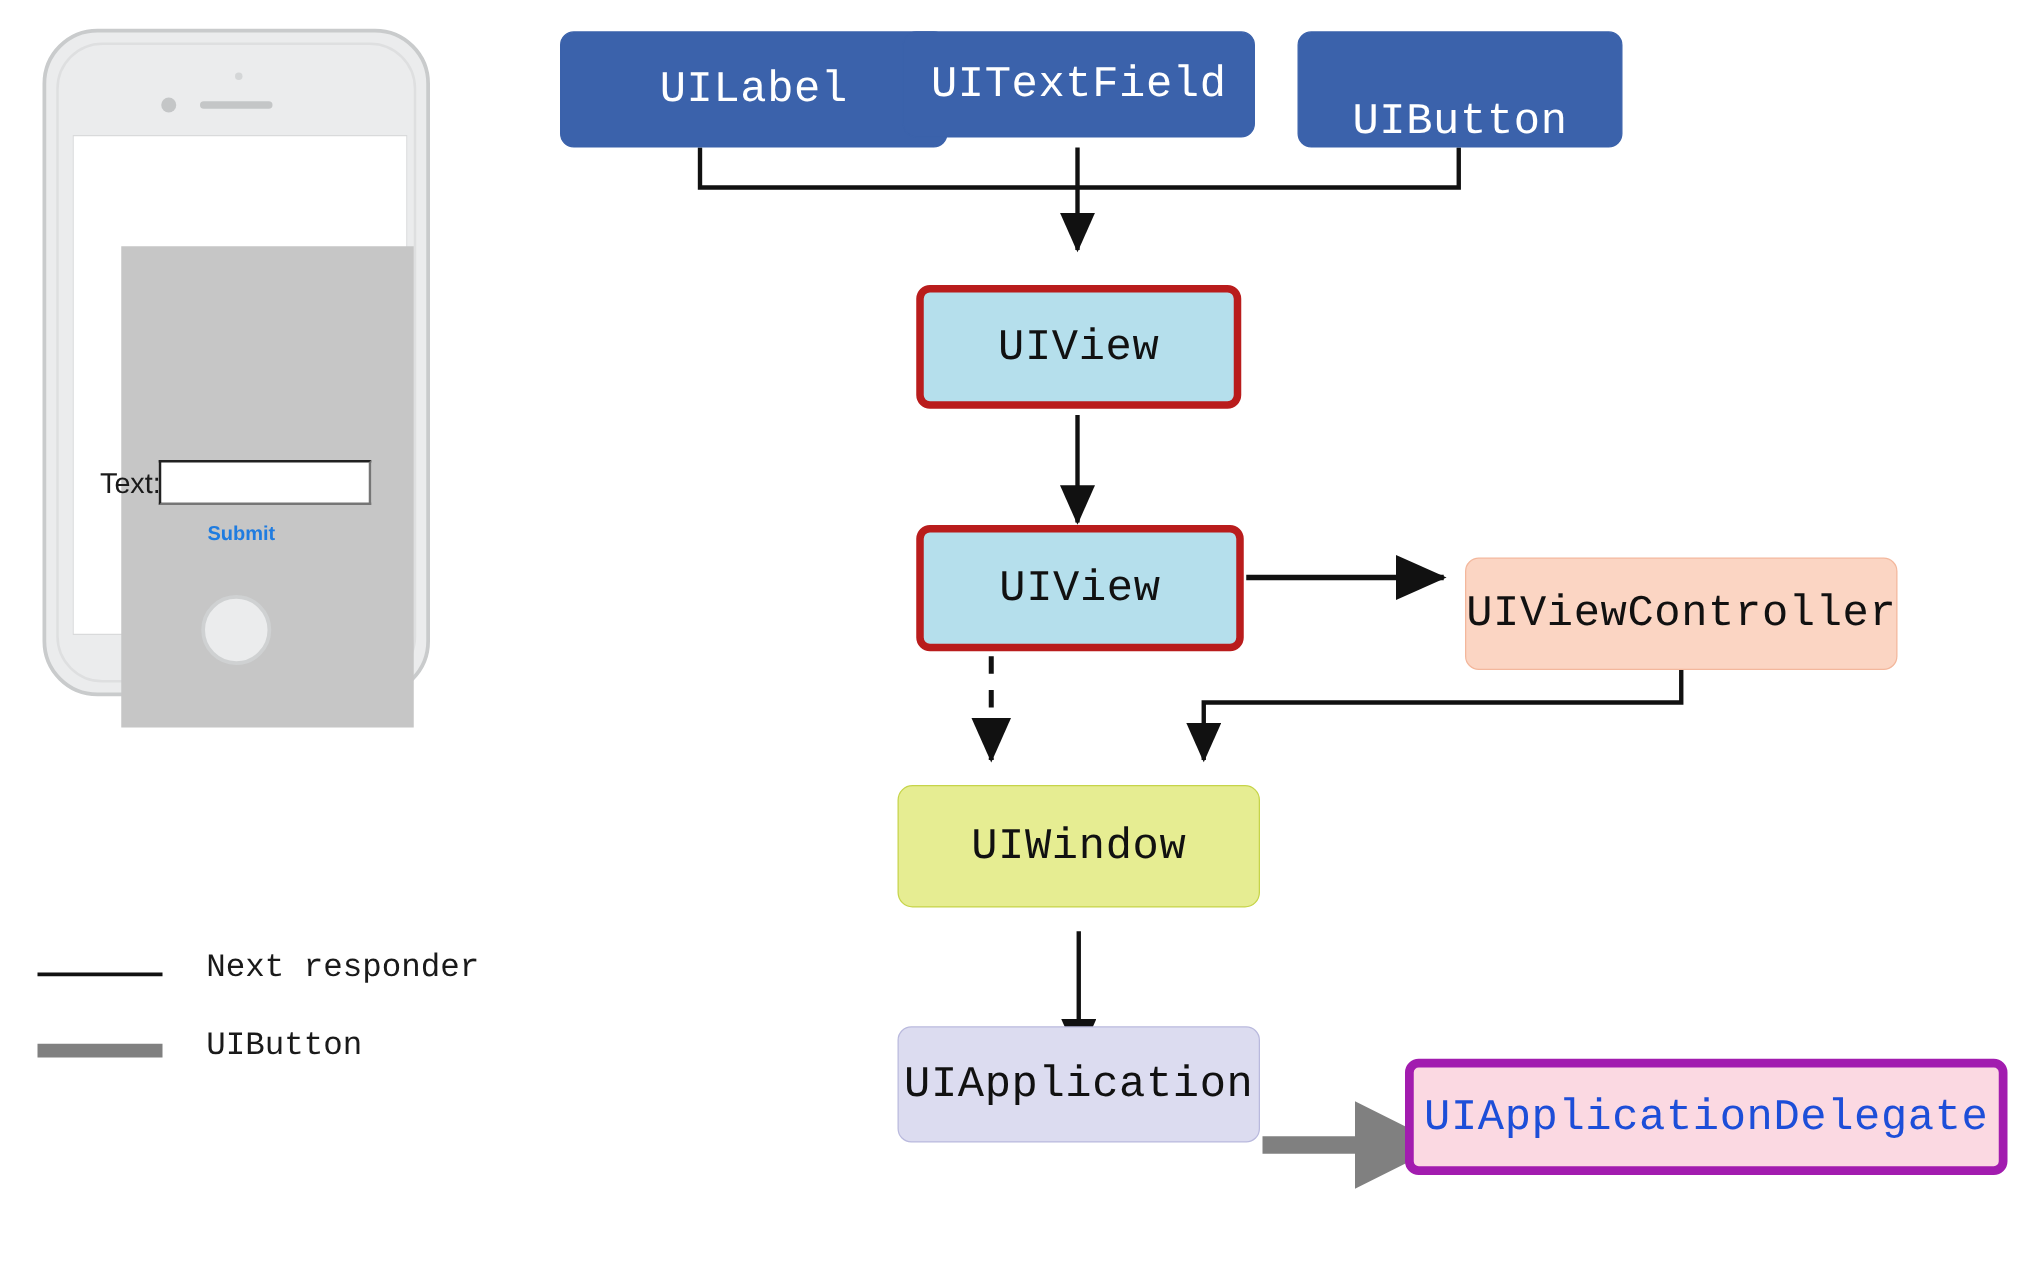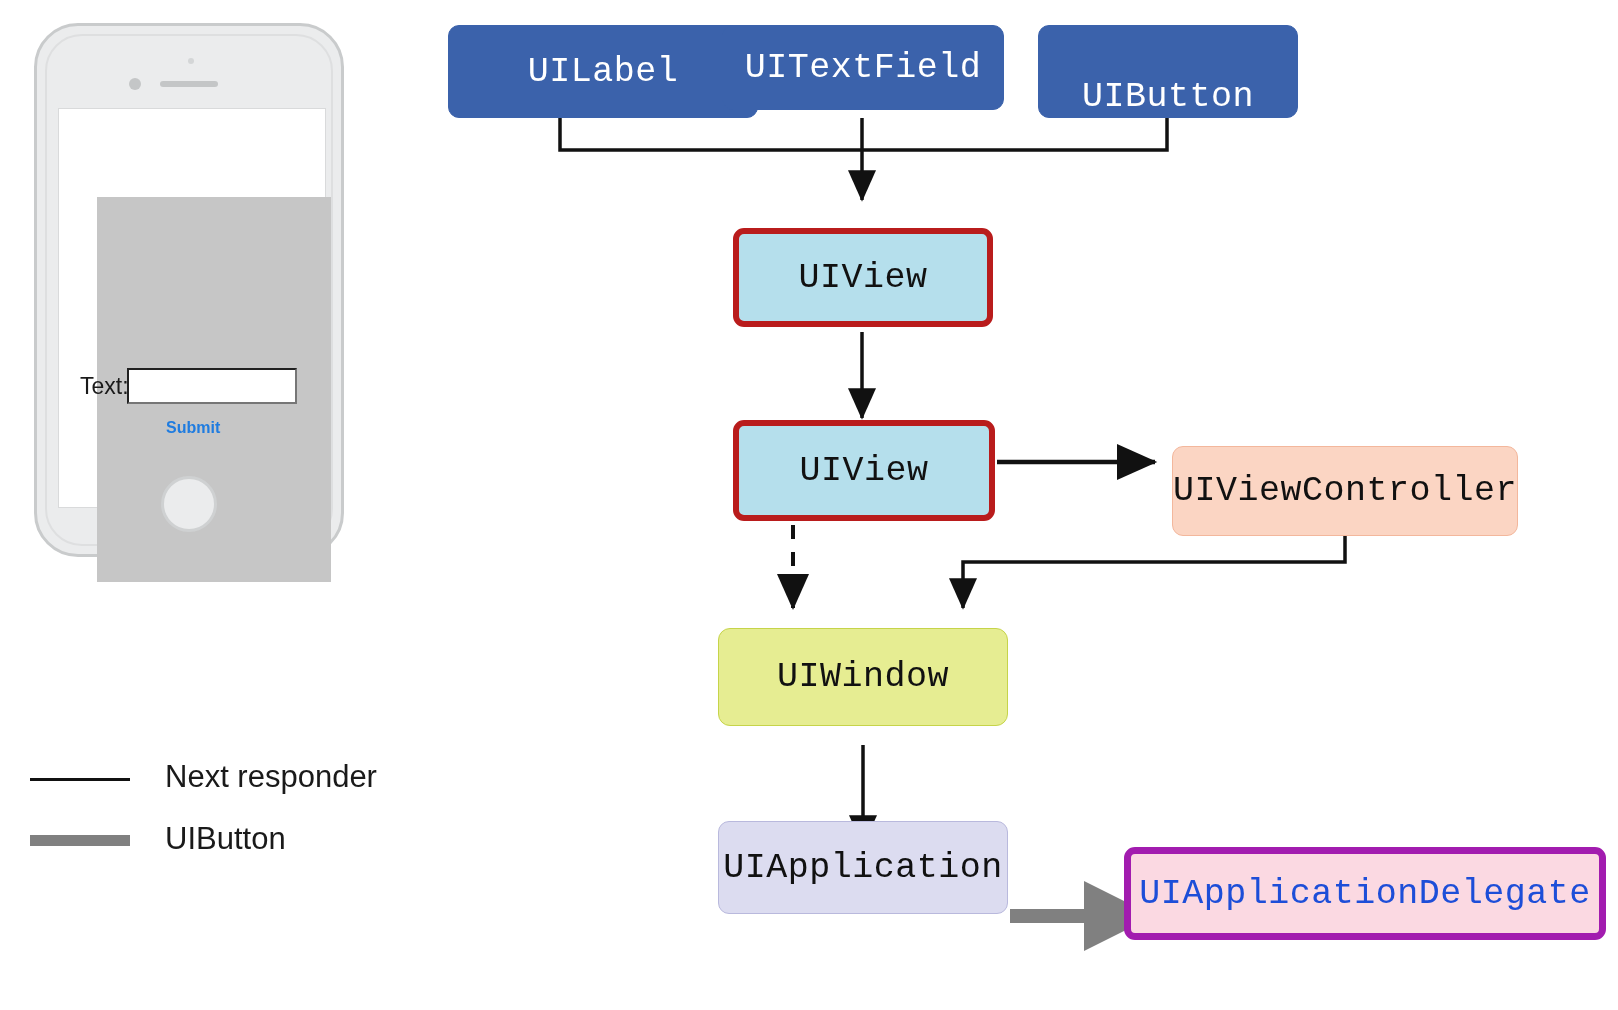--- a/index.html
+++ b/index.html
@@ -77,22 +77,22 @@
   #legend{position:absolute;left:30px;top:742px;width:420px;}
   .legend-row{position:relative;height:62px;}
   .legend-swatch-thin{
     position:absolute;left:0;top:36px;width:100px;height:3px;background:#111111;
   }
   .legend-swatch-thick{
     position:absolute;left:0;top:31px;width:100px;height:11px;background:#808080;
   }
   .legend-text{
     position:absolute;left:135px;top:17px;
-    font-family:Liberation Sans, sans-serif;
-    font-size:31px;color:#1a1a1a;white-space:nowrap;
+    font-family:Liberation Mono, monospace;
+    font-size:26px;color:#1a1a1a;white-space:nowrap;
   }
 
   
   .node{
     position:absolute;
     display:flex;align-items:center;justify-content:center;
     border-radius:11px;
     font-family:"Liberation Mono", monospace;
     font-size:35px;
     letter-spacing:.5px;

